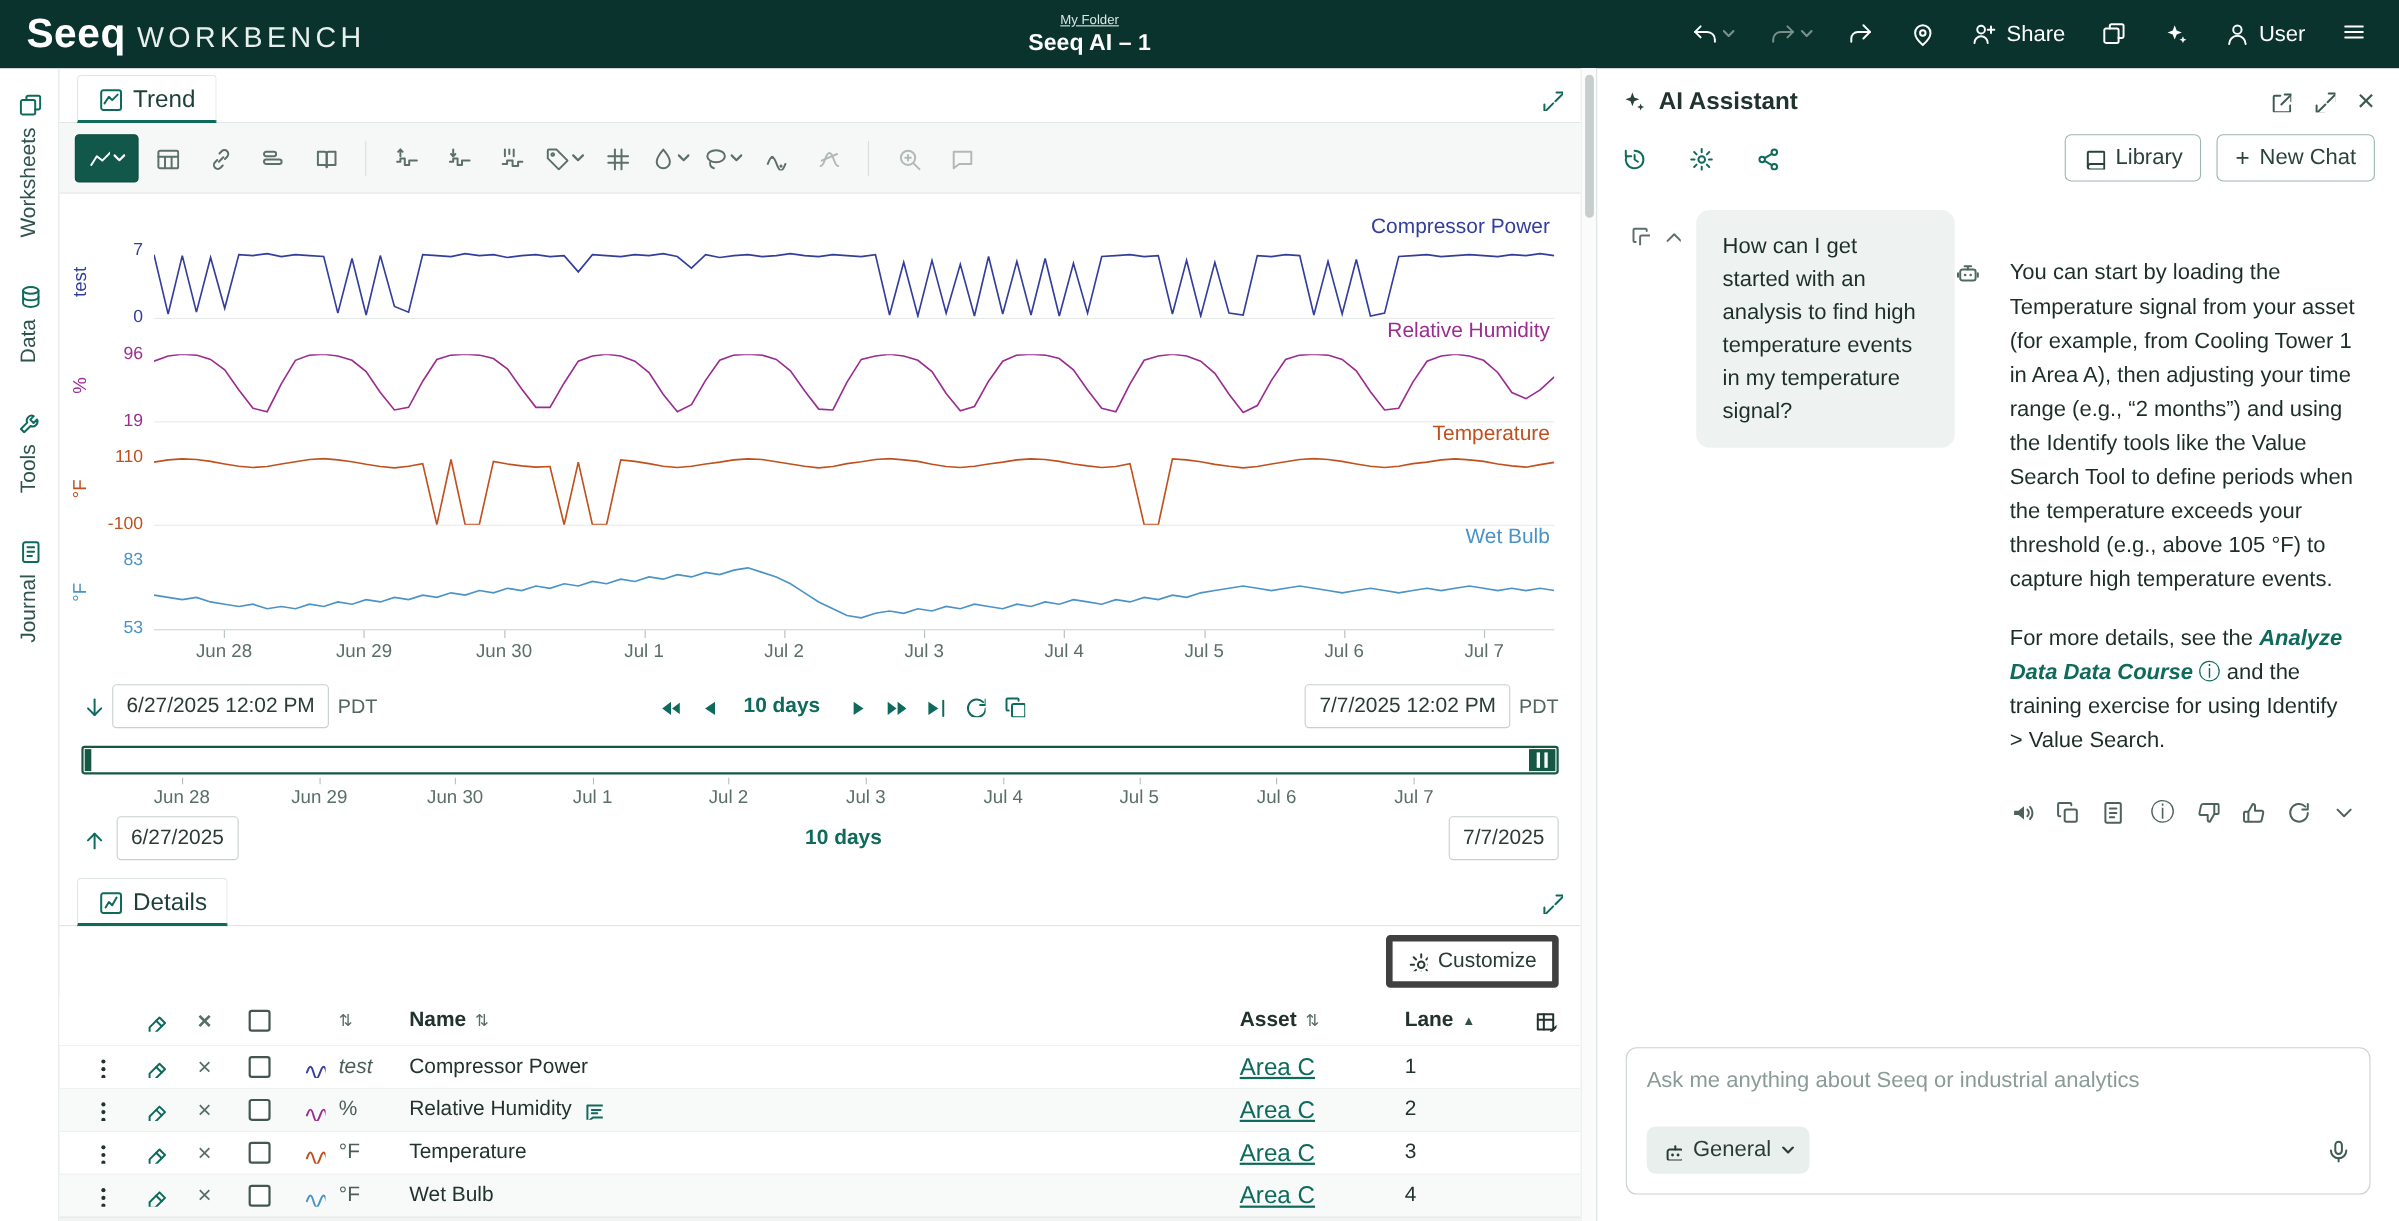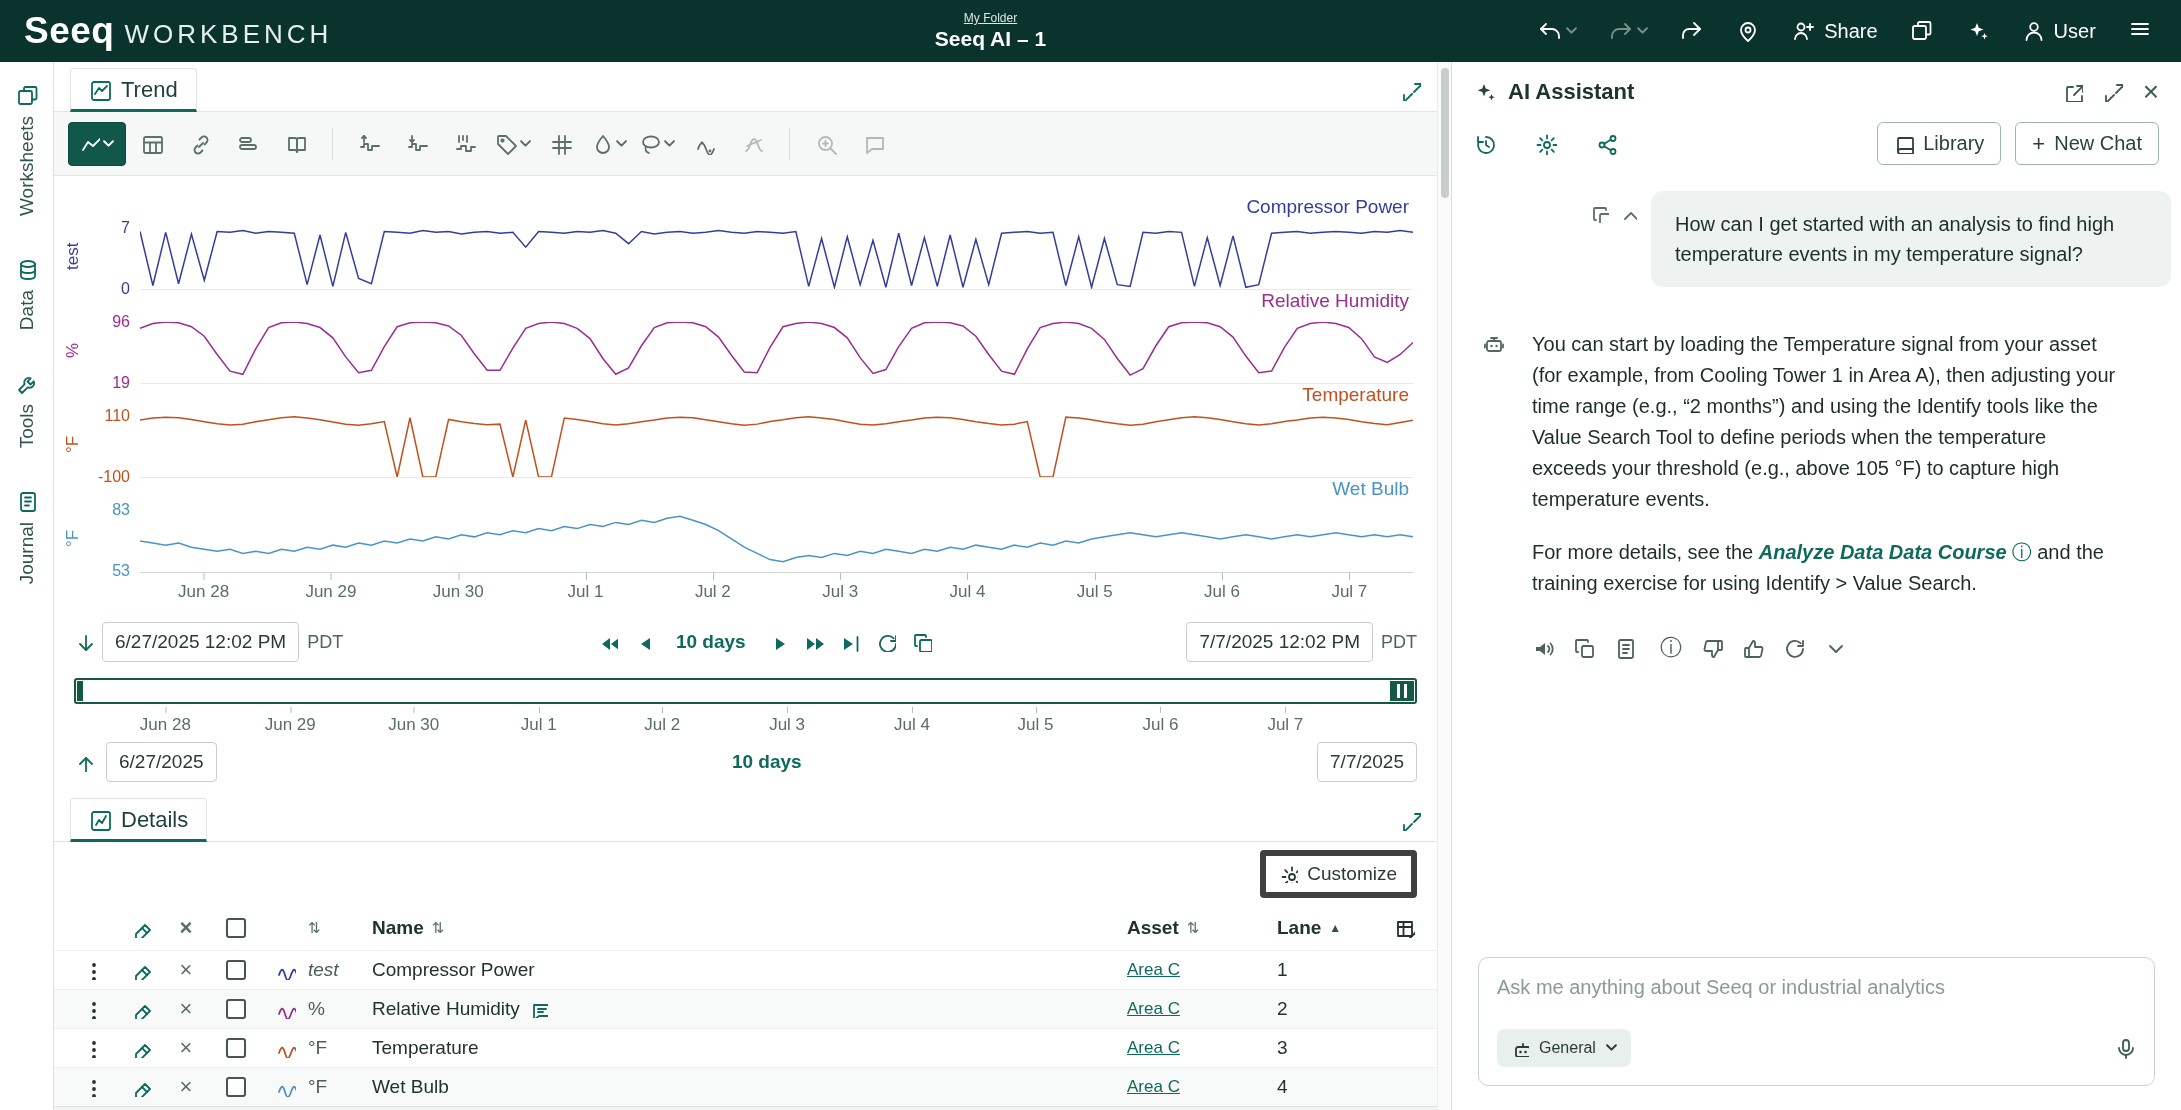--- a/index.html
+++ b/index.html
@@ -100,56 +100,56 @@
   .dhead{height:44px;border-top:none;background:#fff;font-weight:bold}
   .c{display:flex;align-items:center;gap:8px;min-width:0}
   .cc{justify-content:center}
   .xg{color:#5a6e69;font-size:22px;line-height:1}
   .cb{width:20px;height:20px;border:2px solid #43564f;border-radius:3px;background:#fff;display:inline-block}
   .srt{font-size:15px;color:#5a6e69;font-weight:normal}
   .asc{color:#33504a;font-size:12px}
   .unit-c{color:#4c5e59}
   .unit-c.it{font-style:italic}
   .name-c{color:#22332f;gap:10px}
-  .alink{color:var(--link);text-decoration:underline;font-size:17px}
+  .alink{color:var(--link);text-decoration:underline;font-size:22px}
   .hscroll{height:14px;background:#f2f4f3;border-top:1px solid #e0e5e3;position:relative;margin-top:auto;flex:0 0 auto}
   .hscroll .thumb{position:absolute;left:4px;top:3px;height:8px;width:52%;background:#c6cdcb;border-radius:4px}
 
   .vscroll{width:14px;background:#fbfbfb;border-left:1px solid #ebeeed;position:relative;flex:0 0 auto}
   .vscroll .thumb{position:absolute;left:3px;top:6px;width:8px;height:130px;background:#c8cecd;border-radius:4px}
 
   
   .ai{width:730px;border-left:1px solid #d8dedc;display:flex;flex-direction:column;flex:0 0 auto;min-height:0}
   .ai-header{display:flex;align-items:center;gap:12px;padding:16px 22px 6px}
   .ai-title{font-size:22px;font-weight:bold;color:#20332f}
   .ai-header-icons{margin-left:auto;display:flex;align-items:center;gap:20px;color:#3e5a54}
   .ai-close{font-size:28px;line-height:1;color:#3e5a54}
   .ai-toolbar{display:flex;align-items:center;gap:39px;padding:10px 22px 12px;color:var(--accent)}
   .ai-actions{margin-left:auto;display:flex;gap:14px}
   .btn-outline{border:1px solid #9eb6b0;border-radius:6px;padding:9px 16px;font-size:20px;color:#2a423d;display:flex;align-items:center;gap:9px;background:#fff}
   .plus-glyph{font-size:22px;line-height:1}
 
-  .chat{flex:1;min-height:0;padding:14px 10px 0 30px;overflow:hidden;display:flex;flex-direction:column}
+  .chat{flex:1;min-height:0;padding:14px 40px 0 30px;overflow:hidden;display:flex;flex-direction:row}
   .user-row{display:flex;justify-content:flex-end;align-items:flex-start;gap:14px}
   .msg-tools{display:flex;gap:10px;color:#5d6f6b;padding-top:14px}
   .bubble{background:var(--bubble-bg);border-radius:12px;padding:18px 24px;max-width:520px;font-size:20px;line-height:1.5;color:#1d2e2a}
   .bot-row{display:flex;align-items:flex-start;gap:16px;margin-top:42px}
   .bot-avatar{color:#51685f;flex:0 0 34px;padding-top:4px}
   .answer{font-size:20px;line-height:1.55;color:#1d2e2a;max-width:590px}
   .answer .p2{margin-top:22px}
   .crash-link{color:var(--link);font-style:italic;font-weight:bold;text-decoration:none}
   .iglyph{font-size:20px;margin-left:5px;font-style:normal}
   .answer-actions{display:flex;align-items:center;gap:19px;margin-top:32px;color:#4d625d}
 
   .input-wrap{margin-top:auto;padding:0 26px 24px}
   .input-box{border:1px solid #c9d4d1;border-radius:10px;padding:18px;display:flex;flex-direction:column;gap:30px}
   .ask{border:none;outline:none;font-size:20px;color:#2a3b37;width:100%;font-family:"Liberation Sans",sans-serif;background:transparent}
   .ask::placeholder{color:#8a9b97}
   .input-bottom{display:flex;align-items:center}
-  .mode-pill{display:flex;align-items:center;gap:10px;background:#e9efed;border-radius:8px;padding:10px 14px;font-size:16px;color:#2a3b37}
+  .mode-pill{display:flex;align-items:center;gap:10px;background:#e9efed;border-radius:8px;padding:10px 14px;font-size:20px;color:#2a3b37}
   .mic{margin-left:auto;color:#3e5a54}
 </style>
 </head>
 <body>
 
 <div class="app">
 
   <header class="topbar">
     <div class="brand">
       <span class="brand-seeq">Seeq</span>

